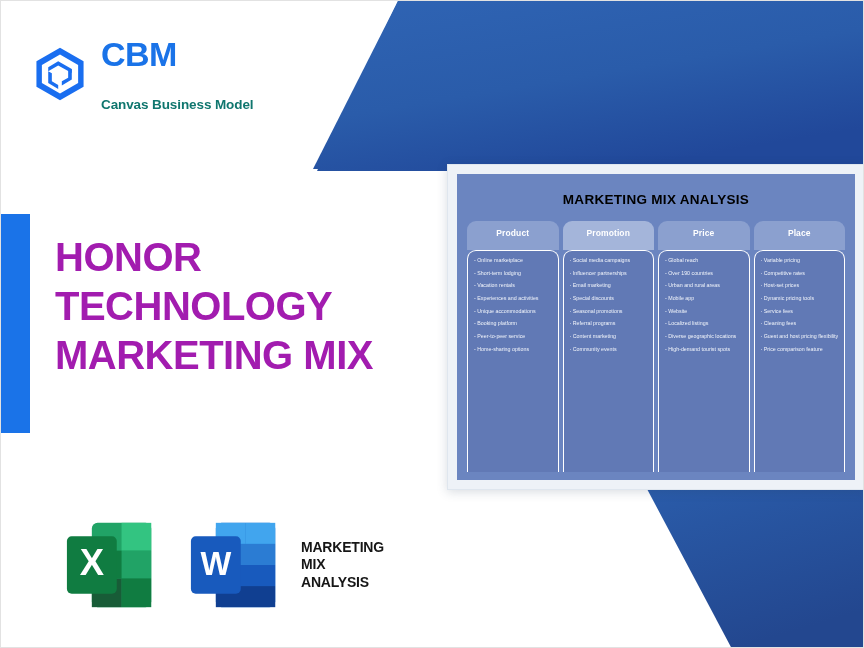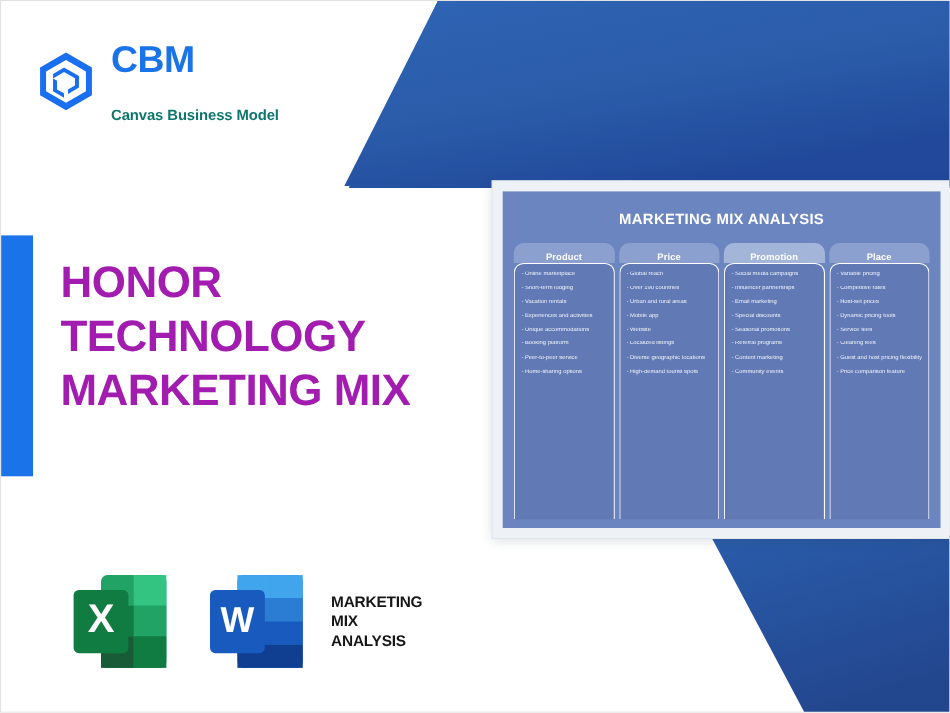--- a/index.html
+++ b/index.html
@@ -79,38 +79,38 @@
   }
   .mm-inner{
     position:relative;
     width:100%;height:100%;
     background:#6b85c0;
     box-sizing:border-box;
     padding:10px 6px 6px 6px;
     display:flex;flex-direction:column;
   }
   .mm-title{
-    text-align:center;color:#ffffff;
+    text-align:center;color:#000000;
     font-size:13.5px;font-weight:bold;
     letter-spacing:.3px;
     margin:8px 0 14px 0;
   }
   .mm-cols{
     flex:1;display:flex;gap:4px;padding:0 4px 2px 4px;
   }
   .mm-col{
     flex:1;display:flex;flex-direction:column;min-width:0;
   }
   .mm-col-head{
     background:#8ba0cf;
     border-radius:9px 9px 0 0;
     color:#ffffff;
     font-size:8.5px;font-weight:bold;
     text-align:center;
-    padding:7px 2px 1px 2px;
+    padding:7px 2px 12px 2px;
     letter-spacing:.1px;
   }
   .mm-col.highlight .mm-col-head{background:#a4b5da;}
   .mm-col-body{
     flex:1;
     background:#6179b5;
     border:1.2px solid #ffffff;
     border-bottom:none;
     border-radius:9px 9px 0 0;
     padding:7px 6px 4px 6px;
@@ -208,46 +208,46 @@
               <div class="mm-item">Online marketplace</div>
               <div class="mm-item">Short-term lodging</div>
               <div class="mm-item">Vacation rentals</div>
               <div class="mm-item">Experiences and activities</div>
               <div class="mm-item">Unique accommodations</div>
               <div class="mm-item">Booking platform</div>
               <div class="mm-item">Peer-to-peer service</div>
               <div class="mm-item">Home-sharing options</div>
             </div>
           </div>
+          <div class="mm-col highlight">
+            <div class="mm-col-head">Promotion</div>
+            <div class="mm-col-body">
+              <div class="mm-item">Social media campaigns</div>
+              <div class="mm-item">Influencer partnerships</div>
+              <div class="mm-item">Email marketing</div>
+              <div class="mm-item">Special discounts</div>
+              <div class="mm-item">Seasonal promotions</div>
+              <div class="mm-item">Referral programs</div>
+              <div class="mm-item">Content marketing</div>
+              <div class="mm-item">Community events</div>
+            </div>
+          </div>
           <div class="mm-col">
             <div class="mm-col-head">Price</div>
             <div class="mm-col-body">
               <div class="mm-item">Global reach</div>
               <div class="mm-item">Over 190 countries</div>
               <div class="mm-item">Urban and rural areas</div>
               <div class="mm-item">Mobile app</div>
               <div class="mm-item">Website</div>
               <div class="mm-item">Localized listings</div>
               <div class="mm-item">Diverse geographic locations</div>
               <div class="mm-item">High-demand tourist spots</div>
             </div>
           </div>
-          <div class="mm-col highlight">
-            <div class="mm-col-head">Promotion</div>
-            <div class="mm-col-body">
-              <div class="mm-item">Social media campaigns</div>
-              <div class="mm-item">Influencer partnerships</div>
-              <div class="mm-item">Email marketing</div>
-              <div class="mm-item">Special discounts</div>
-              <div class="mm-item">Seasonal promotions</div>
-              <div class="mm-item">Referral programs</div>
-              <div class="mm-item">Content marketing</div>
-              <div class="mm-item">Community events</div>
-            </div>
-          </div>
           <div class="mm-col">
             <div class="mm-col-head">Place</div>
             <div class="mm-col-body">
               <div class="mm-item">Variable pricing</div>
               <div class="mm-item">Competitive rates</div>
               <div class="mm-item">Host-set prices</div>
               <div class="mm-item">Dynamic pricing tools</div>
               <div class="mm-item">Service fees</div>
               <div class="mm-item">Cleaning fees</div>
               <div class="mm-item">Guest and host pricing flexibility</div>

